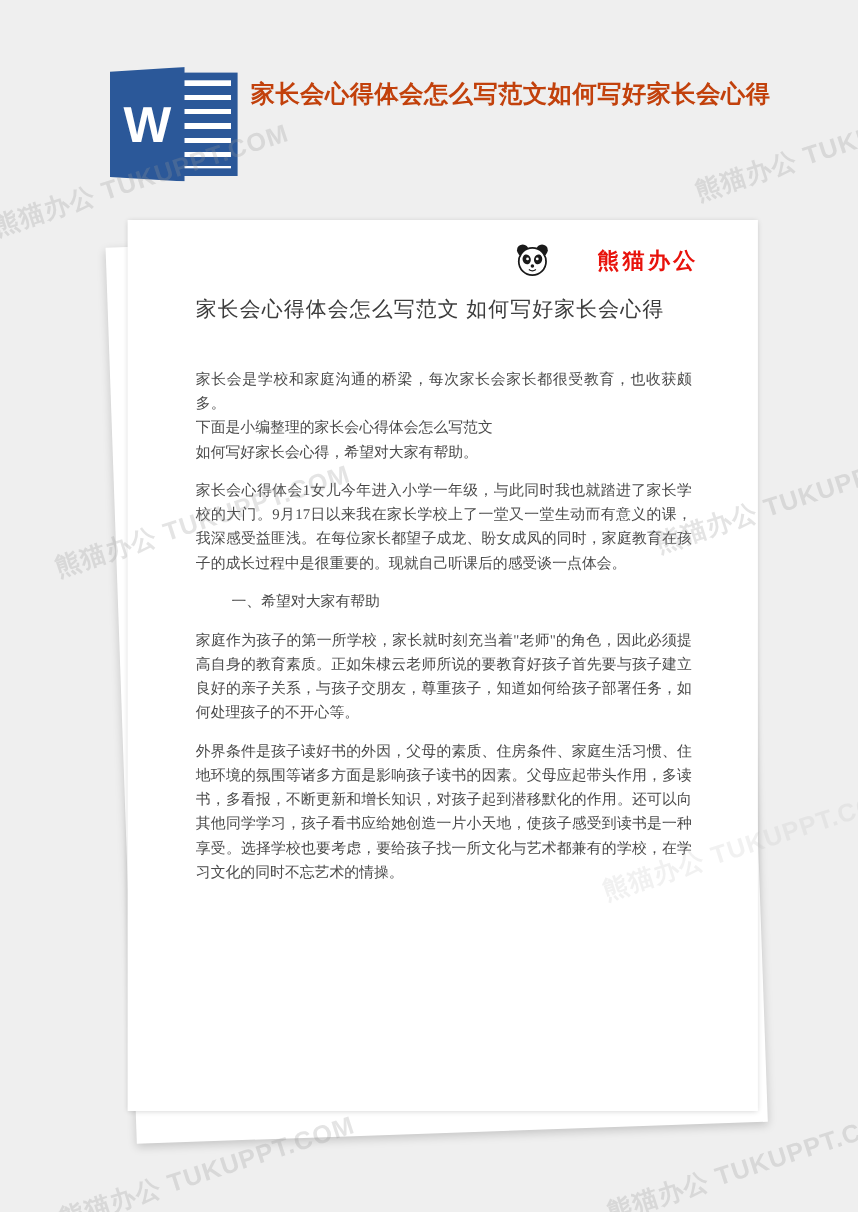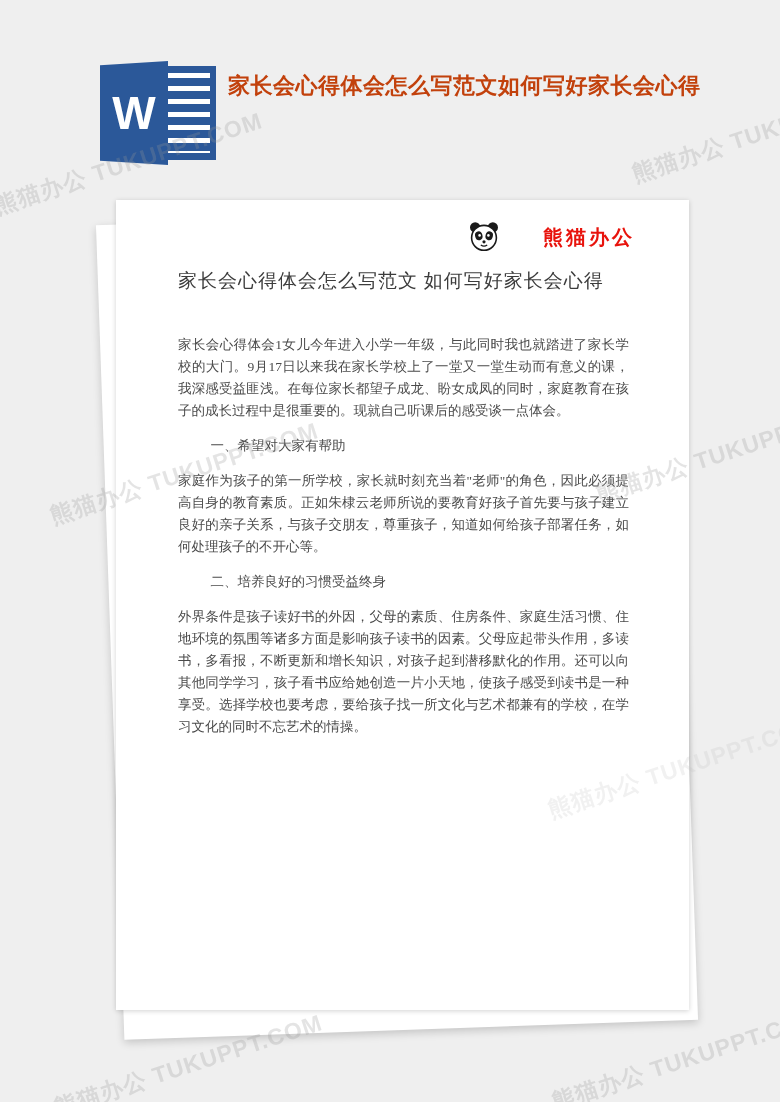--- a/index.html
+++ b/index.html
@@ -144,24 +144,26 @@
         <circle cx="25.5" cy="18" r="1.6" fill="#ffffff"></circle>
         <circle cx="20" cy="26" r="2" fill="#1a1a1a"></circle>
         <path d="M16 30 q4 3 8 0" stroke="#1a1a1a" stroke-width="1.5" fill="none"></path>
       </svg>
       <span class="logo-text">熊猫办公</span>
     </div>
 
     <div class="doc-title">家长会心得体会怎么写范文 如何写好家长会心得</div>
 
     <div class="doc-body">
+        <p class="para">家长会是学校和家庭沟通的桥梁，每次家长会家长都很受教育，也收获颇多。
+下面是小编整理的家长会心得体会怎么写范文
+如何写好家长会心得，希望对大家有帮助。</p>
         <p class="para">家长会心得体会1女儿今年进入小学一年级，与此同时我也就踏进了家长学校的大门。9月17日以来我在家长学校上了一堂又一堂生动而有意义的课，我深感受益匪浅。在每位家长都望子成龙、盼女成凤的同时，家庭教育在孩子的成长过程中是很重要的。现就自己听课后的感受谈一点体会。</p>
         <p class="heading">一、希望对大家有帮助</p>
         <p class="para">家庭作为孩子的第一所学校，家长就时刻充当着"老师"的角色，因此必须提高自身的教育素质。正如朱棣云老师所说的要教育好孩子首先要与孩子建立良好的亲子关系，与孩子交朋友，尊重孩子，知道如何给孩子部署任务，如何处理孩子的不开心等。</p>
-        <p class="heading">二、培养良好的习惯受益终身</p>
         <p class="para">外界条件是孩子读好书的外因，父母的素质、住房条件、家庭生活习惯、住地环境的氛围等诸多方面是影响孩子读书的因素。父母应起带头作用，多读书，多看报，不断更新和增长知识，对孩子起到潜移默化的作用。还可以向其他同学学习，孩子看书应给她创造一片小天地，使孩子感受到读书是一种享受。选择学校也要考虑，要给孩子找一所文化与艺术都兼有的学校，在学习文化的同时不忘艺术的情操。</p>
       </div>
   </div>
 
   <div class="wm-layer">
     <span class="wm wm1">熊猫办公 TUKUPPT.COM</span>
     <span class="wm wm2">熊猫办公 TUKUPPT.COM</span>
     <span class="wm wm3">熊猫办公 TUKUPPT.COM</span>
     <span class="wm wm4">熊猫办公 TUKUPPT.COM</span>
     <span class="wm wm5 on-page">熊猫办公 TUKUPPT.COM</span>

